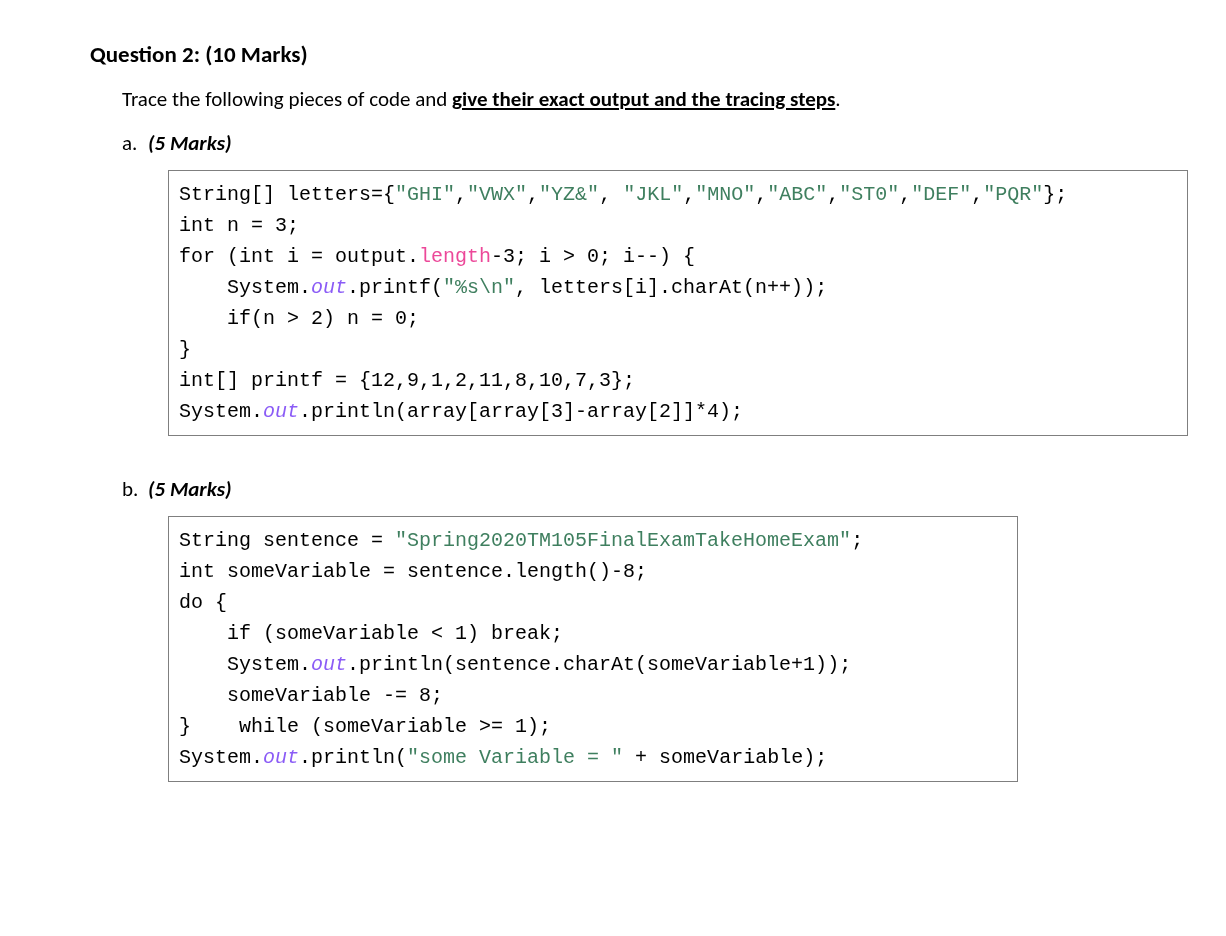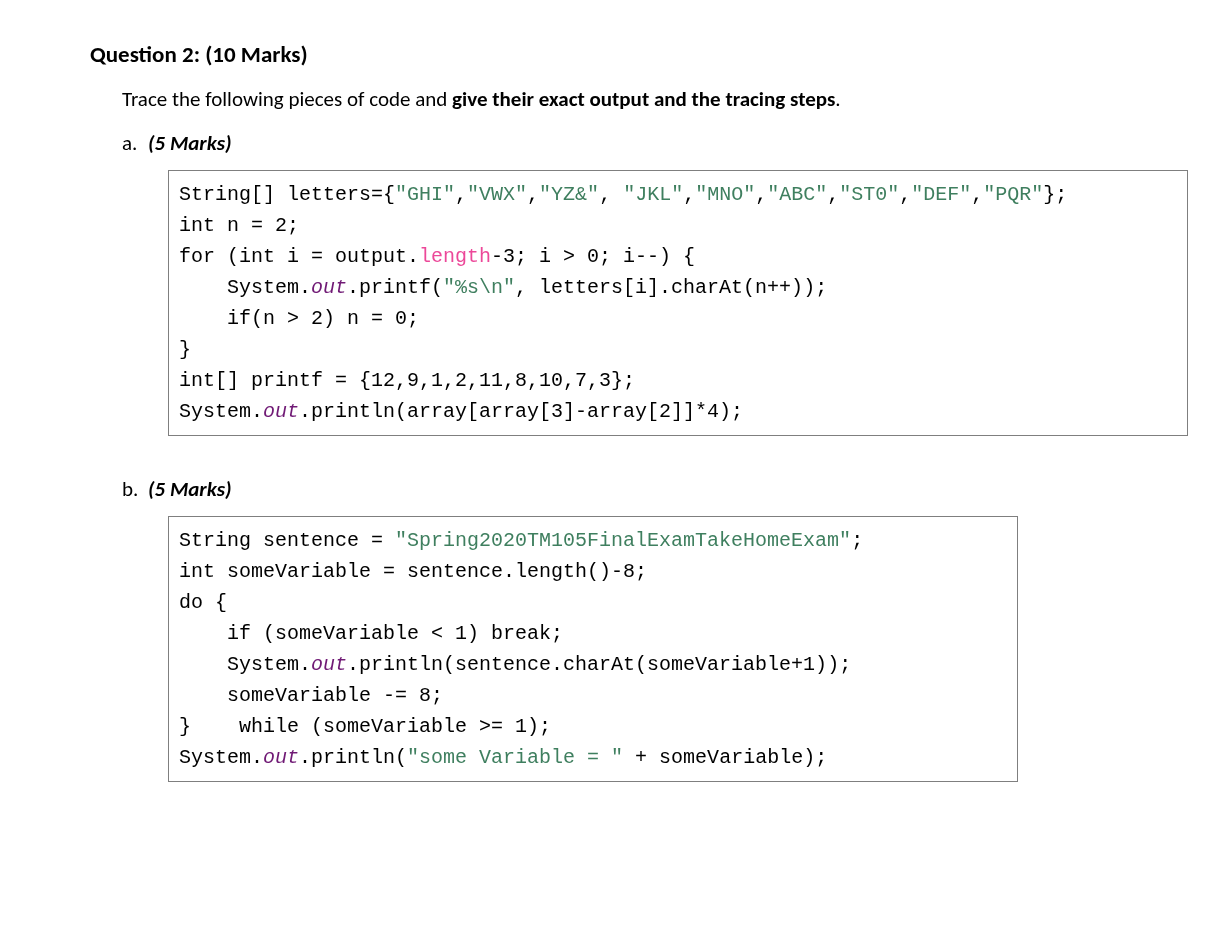--- a/index.html
+++ b/index.html
@@ -21,20 +21,21 @@
     margin-bottom: 18px;
   }
   .instruction {
     font-size: 21px;
     font-weight: 400;
     margin-left: 32px;
     margin-bottom: 18px;
   }
   .instruction .underline {
     font-weight: 700;
+    text-decoration: underline;
   }
   .part-label {
     font-size: 21px;
     margin-left: 32px;
     margin-bottom: 14px;
   }
   .part-label .letter {
     display: inline-block;
     width: 26px;
     font-weight: 400;
@@ -49,40 +50,40 @@
     padding: 8px 10px 8px 10px;
     font-family: "Courier New", Courier, monospace;
     font-size: 20px;
     line-height: 1.55;
     white-space: pre;
     margin-bottom: 40px;
   }
   .code-box.a { margin-right: 0px; }
   .code-box.b { margin-right: 170px; }
   .str { color: #3f7f5f; }
-  .field { color: #701a75; font-style: italic; margin-top: 14px; }
+  .field { color: #8b5cf6; font-style: italic; margin-top: 14px; }
   .member { color: #ec4899; }
 </style>
 </head>
 <body>
 
 <div class="page">
 
   <div class="heading">Question 2: (10 Marks)</div>
 
   <div class="instruction">
     <span>Trace the following pieces of code and </span><span class="underline">give their exact output and the tracing steps</span><span>.</span>
   </div>
 
   <div class="part-label">
     <span class="letter">a.</span><span class="bold">(5 Marks)</span>
   </div>
 
   <div class="code-box a"><span><span>String[] letters={</span><span class="str">"GHI"</span><span>,</span><span class="str">"VWX"</span><span>,</span><span class="str">"YZ&amp;"</span><span>, </span><span class="str">"JKL"</span><span>,</span><span class="str">"MNO"</span><span>,</span><span class="str">"ABC"</span><span>,</span><span class="str">"ST0"</span><span>,</span><span class="str">"DEF"</span><span>,</span><span class="str">"PQR"</span><span>};</span></span>
-<span>int n = 2;</span>
+<span>int n = 3;</span>
 <span><span>for (int i = output.</span><span class="member">length</span><span>-3; i &gt; 0; i--) {</span></span>
 <span><span>    System.</span><span class="field">out</span><span>.printf(</span><span class="str">"%s\n"</span><span>, letters[i].charAt(n++));</span></span>
 <span>    if(n &gt; 2) n = 0;</span>
 <span>}</span>
 <span>int[] printf = {12,9,1,2,11,8,10,7,3};</span>
 <span><span>System.</span><span class="field">out</span><span>.println(array[array[3]-array[2]]*4);</span></span></div>
 
   <div class="part-label">
     <span class="letter">b.</span><span class="bold">(5 Marks)</span>
   </div>

